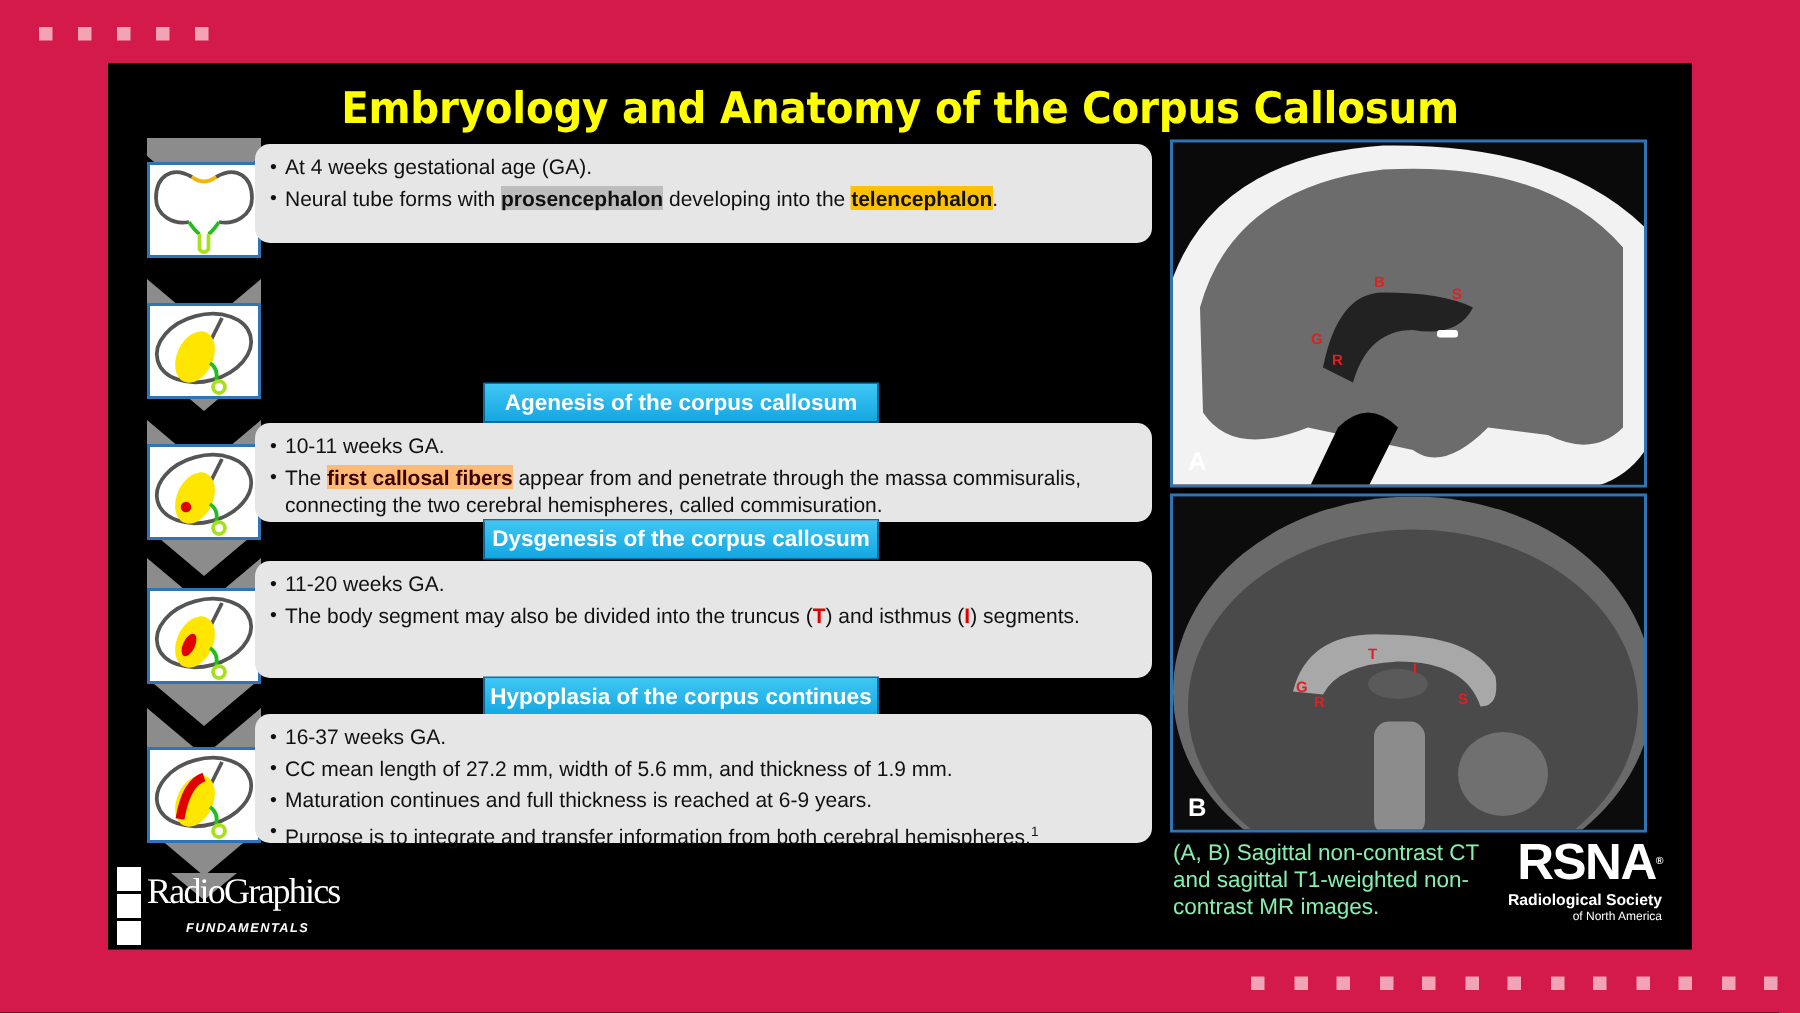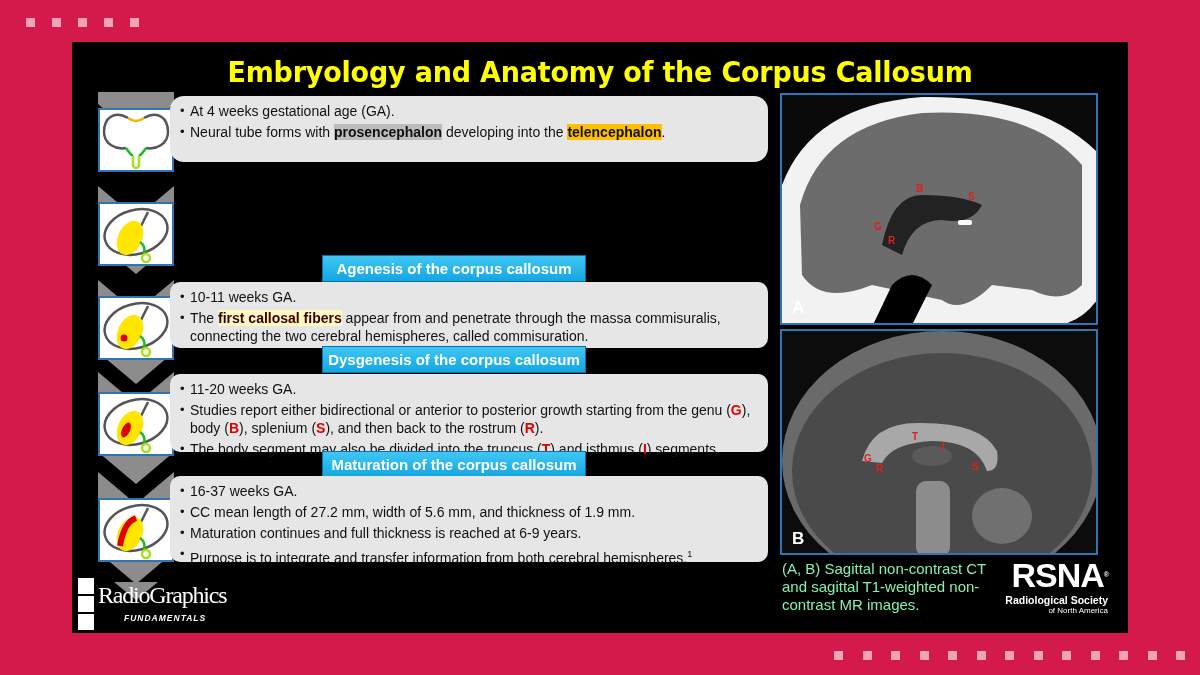--- a/index.html
+++ b/index.html
@@ -20,21 +20,21 @@
   .step-box { position: absolute; left: 98px; background: #e6e6e6; border-radius: 10px;
               font-size: 14px; color: #111; padding: 6px 14px 6px 10px; line-height: 18px;
               width: 598px; }
   .step-box ul { list-style: none; }
   .step-box li { position: relative; padding-left: 10px; margin-bottom: 3px; }
   .step-box li:before { content: "•"; position: absolute; left: 0; top: 0; font-size: 13px; }
 
   .hl-gray { background: #bdbdbd; font-weight: bold; }
   .hl-orange { background: #ffc000; font-weight: bold; }
   .hl-yellow { background: #ffff00; font-weight: bold; }
-  .hl-red { background: #fef9c3; color: #3a0000; font-weight: bold; }
+  .hl-red { background: #fdba74; color: #3a0000; font-weight: bold; }
   .red-letter { color: #e00000; font-weight: bold; }
 
   .icon-box { position: absolute; left: 26px; width: 76px; height: 64px; background: #fff;
               border: 2px solid #2f75b5; }
 
   .banner { position: absolute; left: 250px; width: 264px; height: 27px;
             background: linear-gradient(#3fc7f5, #14a6e0); border: 1px solid #0b6fa8;
             color: #fff; font-weight: bold; font-size: 15px; text-align: center; line-height: 25px;
             box-shadow: 1px 2px 2px rgba(0,0,0,0.5); }
 
@@ -102,21 +102,21 @@
 
   <div class="icon-box" style="top:66px">
     <svg width="72" height="60" viewBox="0 0 72 60">
       <path d="M28 8 C 14 0, 4 8, 4 22 C 4 34, 16 40, 26 38" fill="none" stroke="#555" stroke-width="2.5"></path>
       <path d="M44 8 C 58 0, 68 8, 68 22 C 68 34, 56 40, 46 38" fill="none" stroke="#555" stroke-width="2.5"></path>
       <path d="M28 8 Q 36 14 44 8" fill="none" stroke="#f5b400" stroke-width="2.5"></path>
       <path d="M26 38 Q 30 44 33 46 M46 38 Q 42 44 39 46" fill="none" stroke="#22bb22" stroke-width="2.5"></path>
       <path d="M33 46 L33 56 Q 36 60 39 56 L39 46" fill="none" stroke="#a8e020" stroke-width="2.5"></path>
     </svg>
   </div>
-  <div class="step-box" style="top:54px;height:66px;border-radius:14px;">
+  <div class="step-box" style="top:54px;height:66px;">
     <ul>
       <li>At 4 weeks gestational age (GA).</li>
       <li>Neural tube forms with <span class="hl-gray">prosencephalon</span> developing into the <span class="hl-orange">telencephalon</span>.</li>
     </ul>
   </div>
 
   <div class="icon-box" style="top:160px">
     <svg width="72" height="60" viewBox="0 0 72 60">
       <ellipse cx="36" cy="28" rx="32" ry="22" transform="rotate(-15 36 28)" fill="none" stroke="#555" stroke-width="2.5"></ellipse>
       <line x1="48" y1="8" x2="40" y2="24" stroke="#555" stroke-width="2.5"></line>
@@ -153,26 +153,25 @@
       <line x1="48" y1="8" x2="40" y2="24" stroke="#555" stroke-width="2.5"></line>
       <ellipse cx="30" cy="34" rx="12" ry="18" transform="rotate(25 30 34)" fill="#ffe600"></ellipse>
       <ellipse cx="26" cy="36" rx="4" ry="8" transform="rotate(25 26 36)" fill="#e00000"></ellipse>
       <path d="M40 38 Q 46 42 44 50" fill="none" stroke="#22bb22" stroke-width="2.5"></path>
       <circle cx="46" cy="54" r="4" fill="none" stroke="#a8e020" stroke-width="2.5"></circle>
     </svg>
   </div>
   <div class="step-box" style="top:332px;height:78px;">
     <ul>
       <li>11-20 weeks GA.</li>
-      <li>Studies report either bidirectional or anterior to posterior growth starting from the genu (<span class="red-letter">G</span>), body (<span class="red-letter">B</span>), splenium (<span class="red-letter">S</span>), and then back to the rostrum (<span class="red-letter">R</span>).</li>
       <li>The body segment may also be divided into the truncus (<span class="red-letter">T</span>) and isthmus (<span class="red-letter">I</span>) segments.</li>
     </ul>
   </div>
 
-  <div class="banner" style="top:409px">Maturation of the corpus callosum</div>
+  <div class="banner" style="top:409px">Hypoplasia of the corpus continues</div>
 
   <div class="icon-box" style="top:456px">
     <svg width="72" height="60" viewBox="0 0 72 60">
       <ellipse cx="36" cy="28" rx="32" ry="22" transform="rotate(-15 36 28)" fill="none" stroke="#555" stroke-width="2.5"></ellipse>
       <line x1="48" y1="8" x2="40" y2="24" stroke="#555" stroke-width="2.5"></line>
       <ellipse cx="30" cy="34" rx="12" ry="18" transform="rotate(25 30 34)" fill="#ffe600"></ellipse>
       <path d="M36 18 Q 24 22 20 46" fill="none" stroke="#e00000" stroke-width="6"></path>
       <path d="M40 38 Q 46 42 44 50" fill="none" stroke="#22bb22" stroke-width="2.5"></path>
       <circle cx="46" cy="54" r="4" fill="none" stroke="#a8e020" stroke-width="2.5"></circle>
     </svg>

